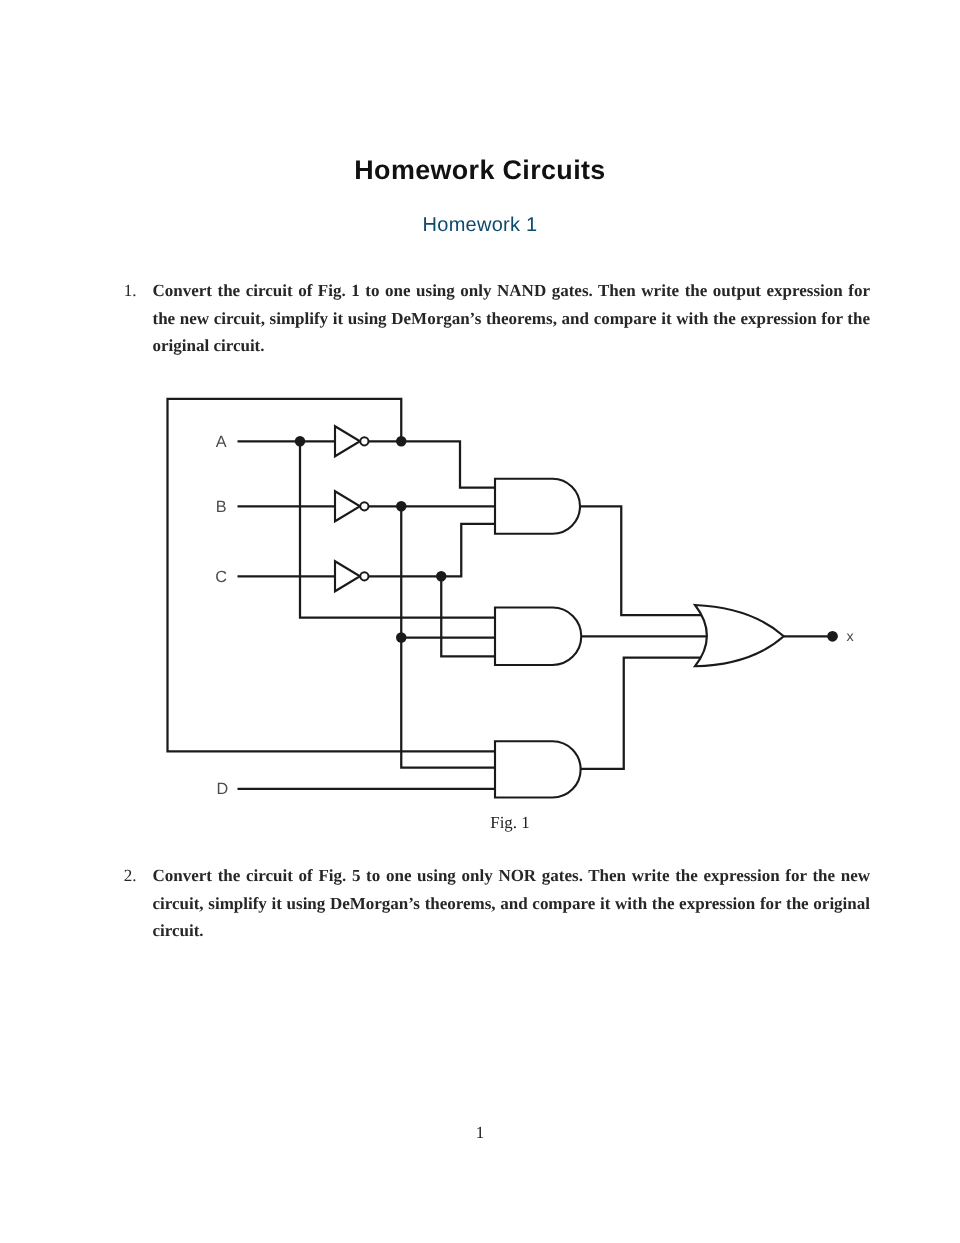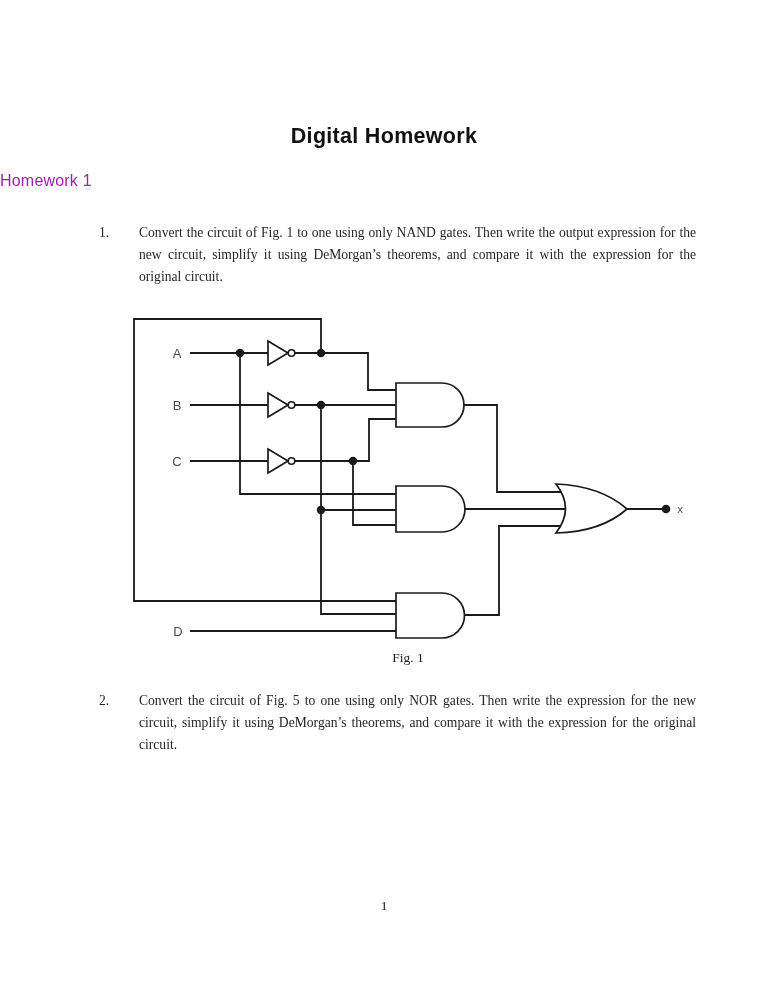--- a/index.html
+++ b/index.html
@@ -6,33 +6,33 @@
   body{
     width:768px;height:994px;position:relative;background:#ffffff;
     font-family:"Liberation Serif", serif;color:#222;overflow:hidden;
   }
   .title{
     position:absolute;left:0;top:124px;width:768px;text-align:center;
     font-family:"Liberation Sans", sans-serif;font-weight:600;
     font-size:21.5px;color:#111;letter-spacing:0.3px;
   }
   .subtitle{
-    position:absolute;left:0;top:172px;width:768px;text-align:left;
+    position:absolute;left:0;top:172px;width:768px;text-align:center;
     font-family:"Liberation Sans", sans-serif;font-weight:500;
-    font-size:16px;color:#a21caf;letter-spacing:0.2px;
+    font-size:16px;color:#0c4a6e;letter-spacing:0.2px;
   }
   .problem{
     position:absolute;left:99px;width:597px;
     font-size:13.6px;line-height:22px;color:#262626;
   }
   .problem .num{
     position:absolute;left:0;top:0;width:20px;
   }
   .problem .ptext{
-    display:block;margin-left:40px;text-align:justify;
+    display:block;margin-left:23px;text-align:justify;font-weight:bold;
   }
   .p1{top:222px;}
   .p2{top:690px;}
   .fig-svg{position:absolute;left:0;top:0;}
   .pageno{
     position:absolute;left:0;top:898px;width:768px;text-align:center;
     font-size:13.5px;color:#1c1c1c;
   }
   svg .wire{fill:none;stroke:#1a1a1a;stroke-width:1.8;stroke-linejoin:miter;}
   svg .gate{fill:#ffffff;stroke:#1a1a1a;stroke-width:1.7;}
@@ -47,21 +47,21 @@
     text-anchor:middle;
   }
   svg .caption{
     font-family:"Liberation Serif", serif;font-size:13.5px;fill:#222;
     text-anchor:middle;
   }
 </style>
 </head>
 <body>
 
-<div class="title">Digital Homework</div>
+<div class="title">Homework Circuits</div>
 <div class="subtitle">Homework 1</div>
 
 <div class="problem p1">
   <span class="num">1.</span>
   <span class="ptext">Convert the circuit of Fig. 1 to one using only NAND gates. Then write the output expression for the new circuit, simplify it using DeMorgan’s theorems, and compare it with the expression for the original circuit.</span>
 </div>
 
 <svg class="fig-svg" width="768" height="994" viewBox="0 0 768 994" xmlns="http://www.w3.org/2000/svg">
 
   <g>

